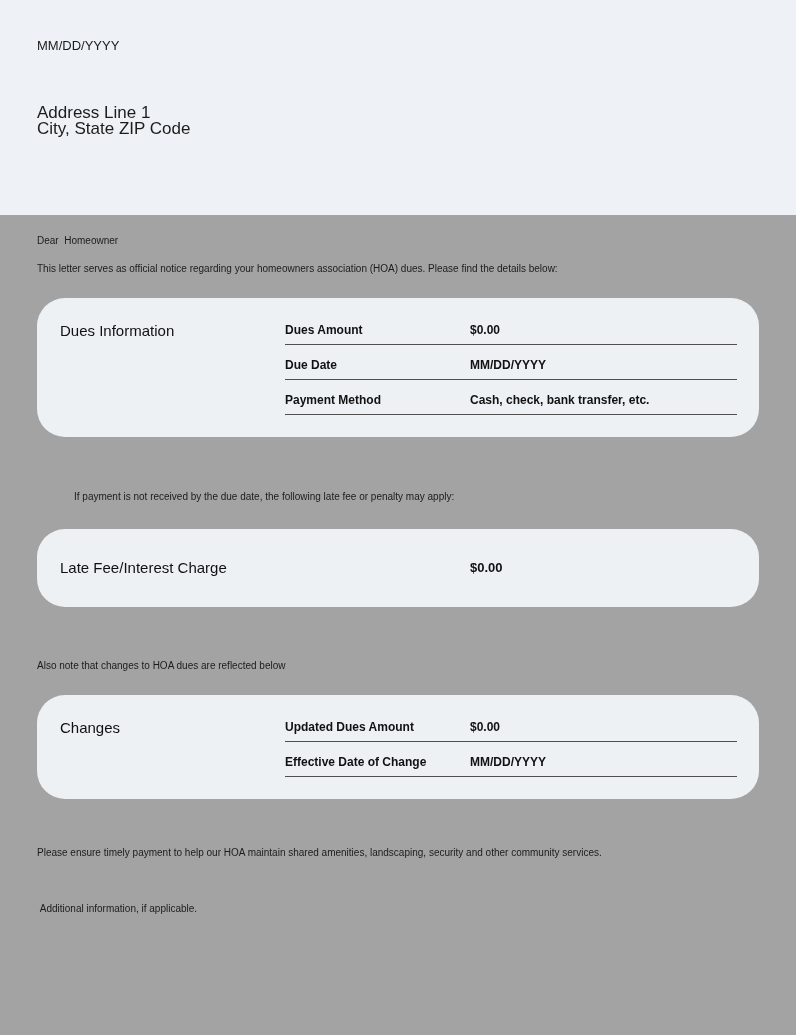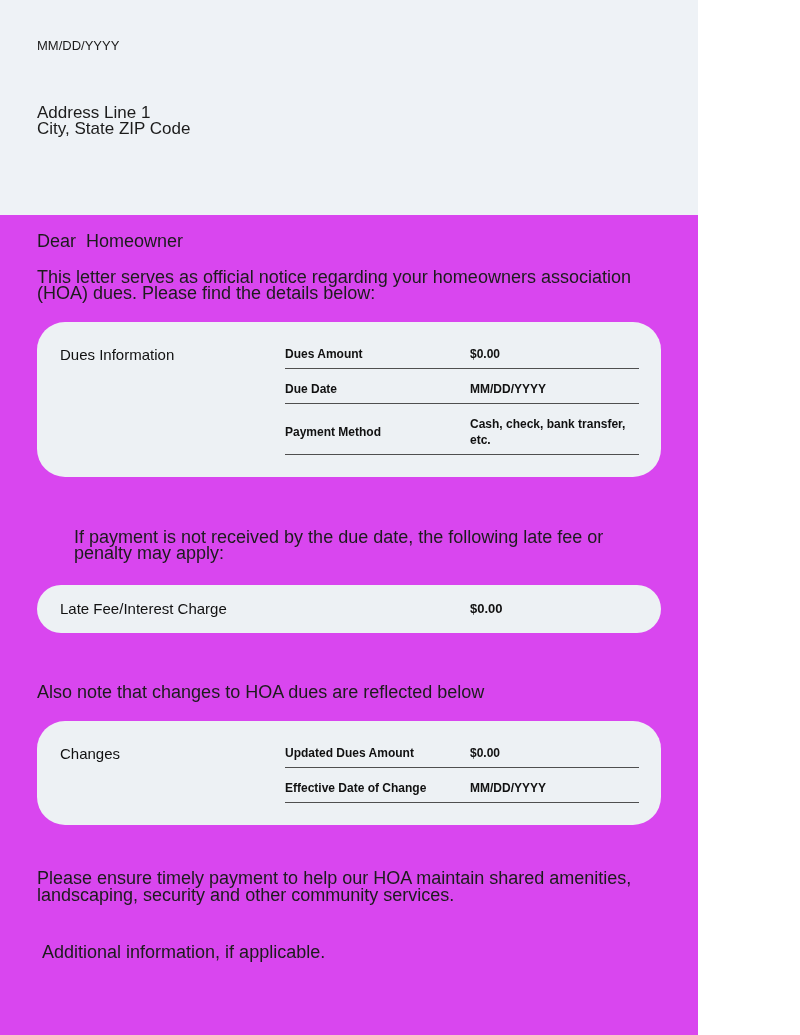--- a/index.html
+++ b/index.html
@@ -5,23 +5,23 @@
   html, body { margin: 0; padding: 0; }
   body {
     width: 800px;
     background: #ffffff;
     font-family: "Liberation Sans", sans-serif;
     color: #1c1c1c;
     -webkit-font-smoothing: antialiased;
   }
   .page {
     position: relative;
-    width: 698px;
+    width: 796px;
     height: 1035px;
-    background: #d946ef;
+    background: #a3a3a3;
     overflow: hidden;
   }
 
   
   .letterhead {
     box-sizing: border-box;
     height: 215px;
     background: #eef2f6;
     padding: 38px 37px 0 37px;
   }
@@ -34,29 +34,29 @@
     margin-top: 51px;
     font-size: 17px;
     line-height: 16px;
     color: #1c1c1c;
   }
 
   
   .letter-body { padding: 0 37px; }
   .para {
     margin: 0;
-    font-size: 18px;
+    font-size: 10px;
     line-height: 16px;
     color: #1c1c1c;
   }
   .salutation {
     margin-top: 18px;
     white-space: pre-wrap;
   }
-  .intro { margin-top: 20px; }
+  .intro { margin-top: 12px; }
   .late-note { margin-top: 52px; margin-left: 37px; }
   .changes-note { margin-top: 51px; }
   .closing {
     margin-top: 45px;
     line-height: 17px;
     max-width: 700px;
   }
   .additional {
     margin-top: 40px;
     white-space: pre-wrap;
@@ -98,21 +98,21 @@
   }
   .field-value {
     font-weight: 700;
     color: #111111;
   }
 
   
   .panel-single {
     margin-top: 24px;
     align-items: center;
-    padding: 15px 0;
+    padding: 30px 0;
   }
   .panel-single .panel-title {
     width: 433px;
     flex: 0 0 433px;
     padding-top: 0;
   }
   .single-value {
     font-size: 13px;
     font-weight: 700;
     line-height: 18px;

